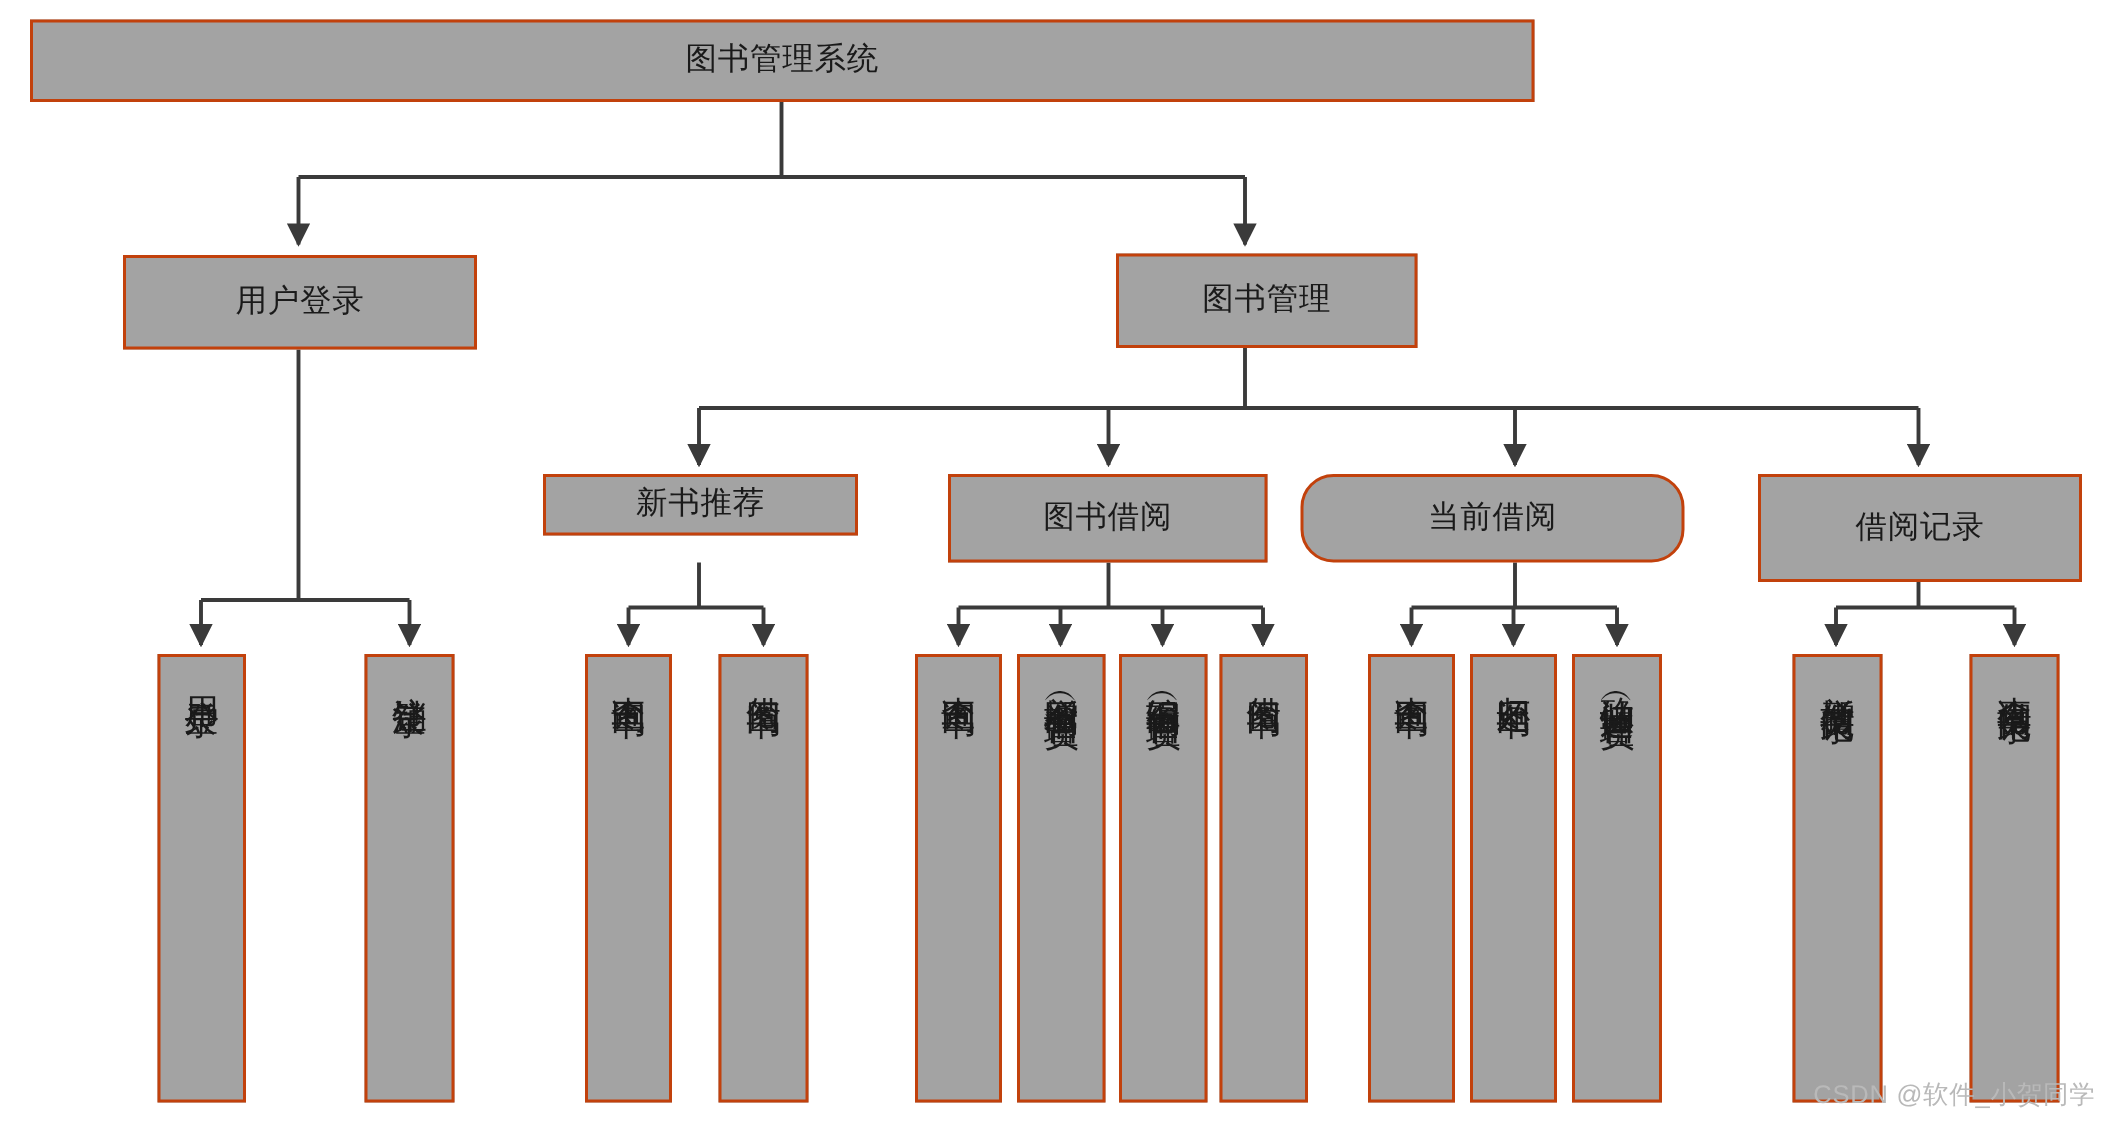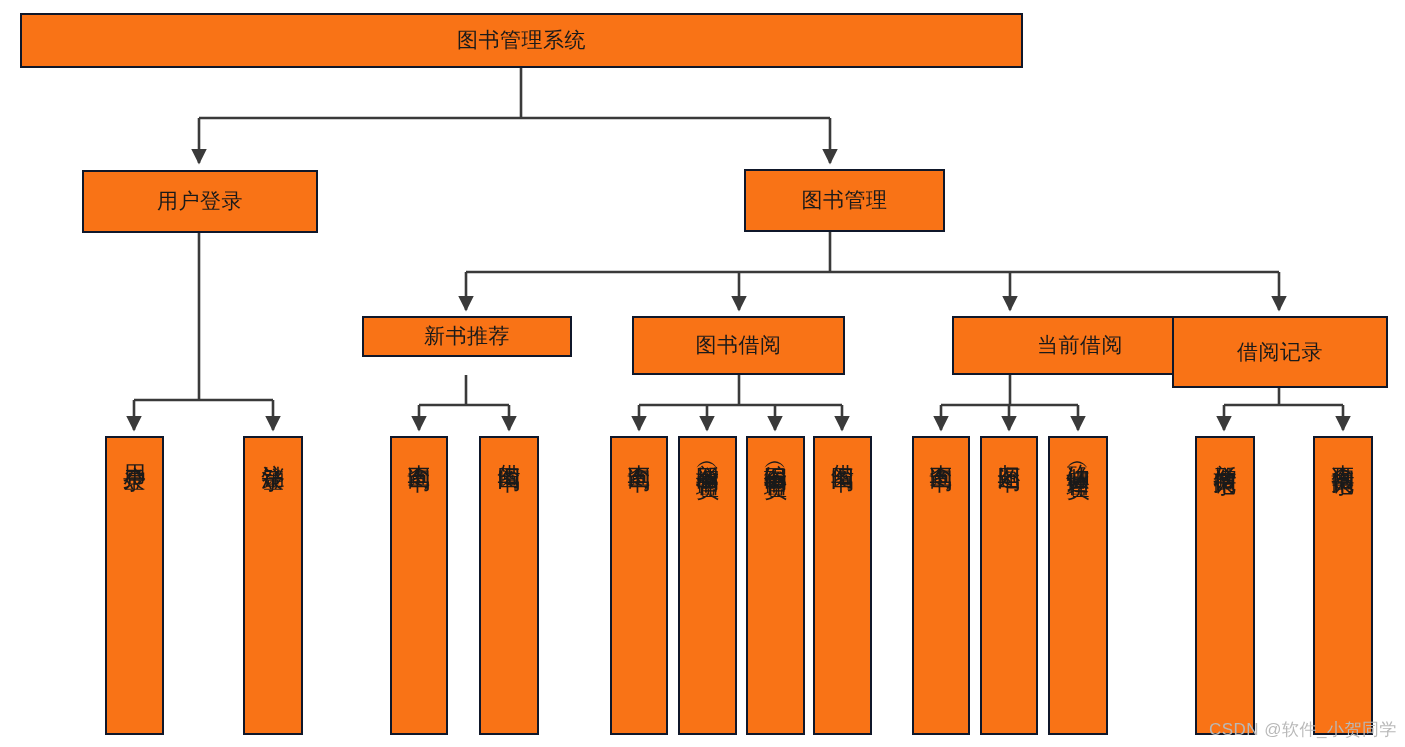--- a/index.html
+++ b/index.html
@@ -22,22 +22,22 @@
     position: absolute;
     left: 0;
     top: 0;
     width: 1405px;
     height: 747px;
     pointer-events: none;
   }
   .node {
     position: absolute;
     box-sizing: border-box;
-    border: 2px solid #0f172a;
-    background: #f97316;
+    border: 2px solid #c2410c;
+    background: #a3a3a3;
     display: flex;
     align-items: center;
     justify-content: center;
     color: #1a1a1a;
   }
   .node-label {
     display: block;
     text-align: center;
     line-height: 1.18;
     letter-spacing: 0.5px;
@@ -133,21 +133,21 @@
   <div class="node horizontal" style="left:744px; top:169px; width:201px; height:63px;">
     <span class="node-label">图书管理</span>
   </div>
 
   <div class="node horizontal" style="left:362px; top:316px; width:210px; height:41px;">
     <span class="node-label">新书推荐</span>
   </div>
   <div class="node horizontal" style="left:632px; top:316px; width:213px; height:59px;">
     <span class="node-label">图书借阅</span>
   </div>
-  <div class="node horizontal" style="left:952px; top:316px; width:256px; height:59px;">
+  <div class="node horizontal" style="left:867px; top:316px; width:256px; height:59px;border-radius:22px;">
     <span class="node-label">当前借阅</span>
   </div>
   <div class="node horizontal" style="left:1172px; top:316px; width:216px; height:72px;">
     <span class="node-label">借阅记录</span>
   </div>
 
   <div class="node vertical" style="left:105px; top:436px; width:59px; height:299px;">
     <span class="node-label">用户登录</span>
   </div>
   <div class="node vertical" style="left:243px; top:436px; width:60px; height:299px;">

